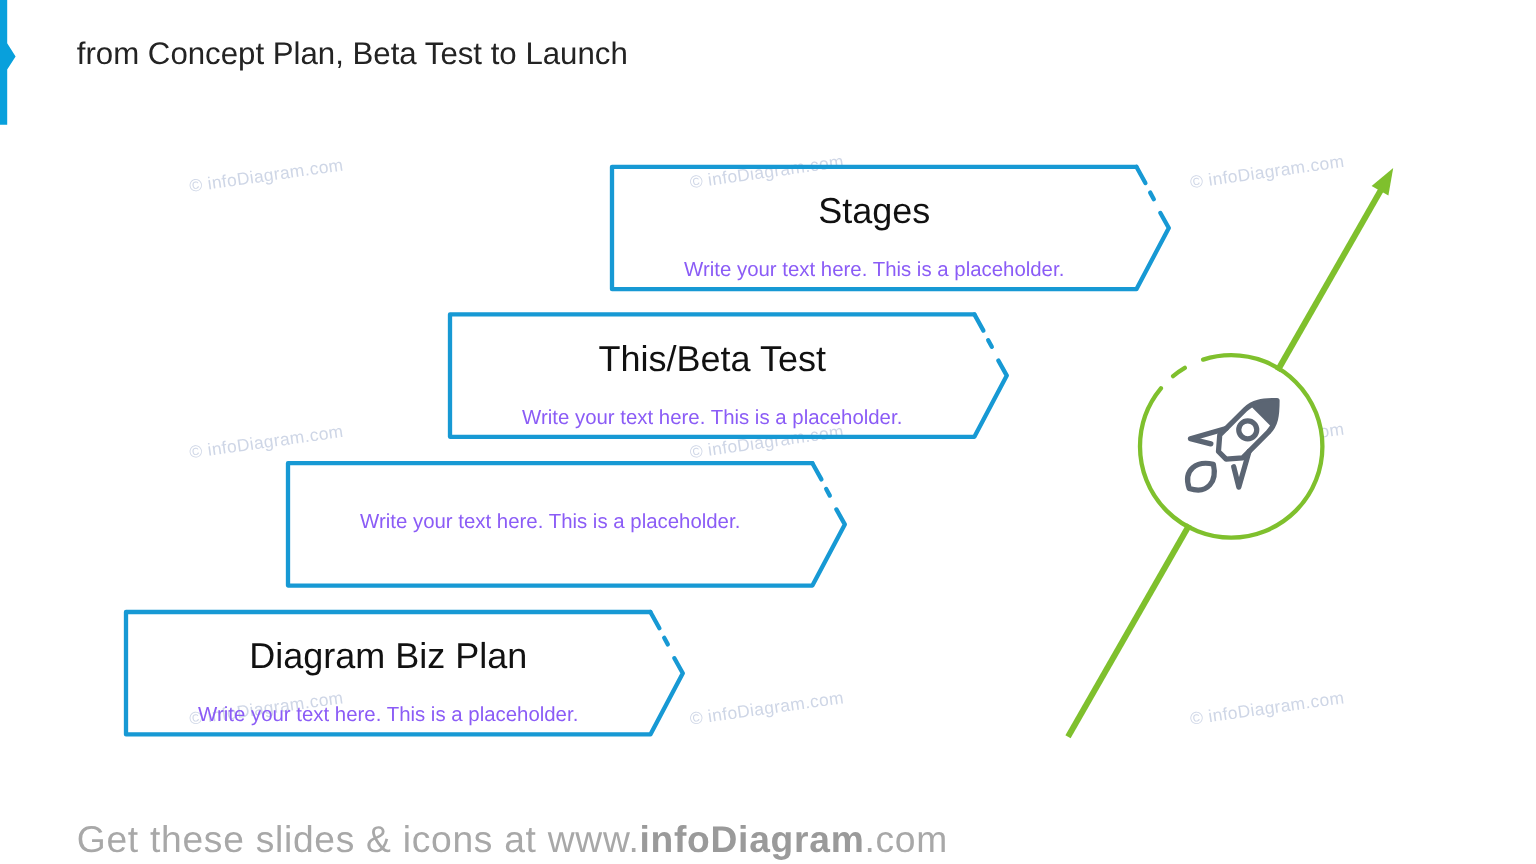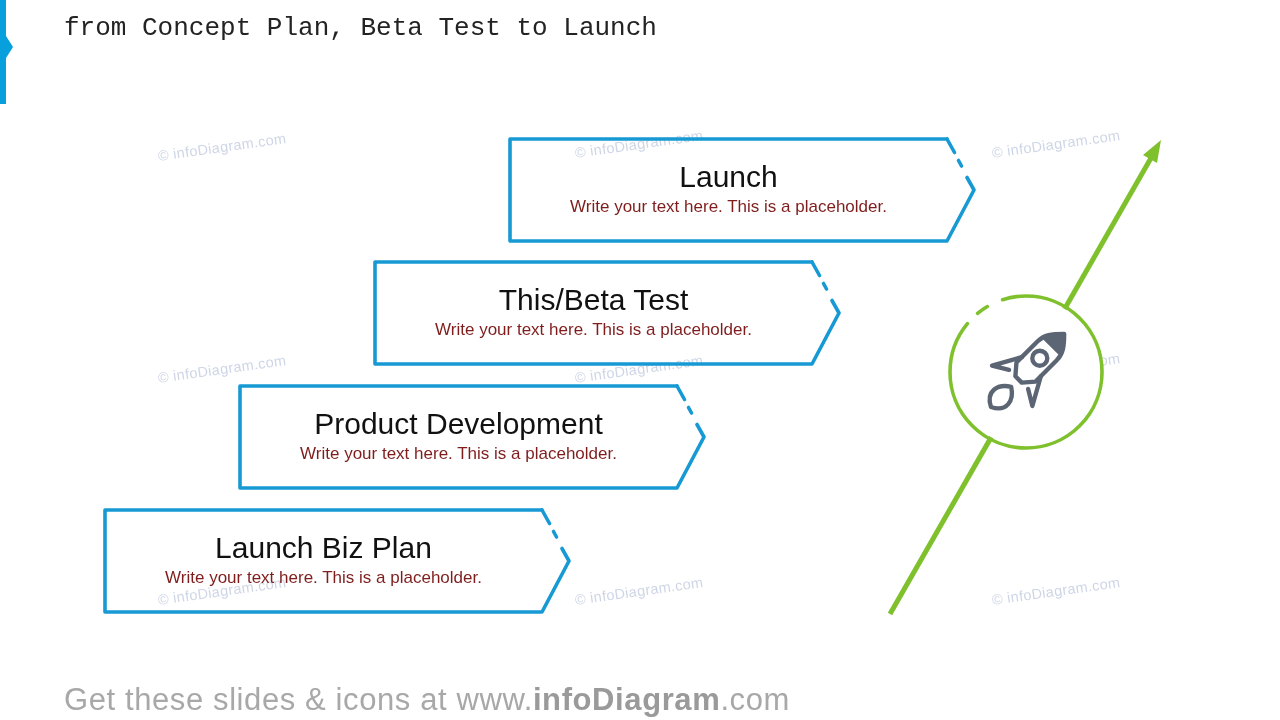--- a/index.html
+++ b/index.html
@@ -7,21 +7,21 @@
     width:1280px;height:720px;position:relative;overflow:hidden;
     background:#ffffff;font-family:"Liberation Sans", sans-serif;
   }
 
   
   #accent-bar{position:absolute;left:0;top:0;z-index:4;}
 
   
   #title-block{position:absolute;left:64px;top:12px;z-index:4;}
   #slide-title{font-size:36px;line-height:44px;color:#151515;letter-spacing:0.2px;}
-  #slide-subtitle{font-size:26px;line-height:32px;color:#232323;margin-top:0;font-family:Liberation Mono, monospace;}
+  #slide-subtitle{font-size:26px;line-height:32px;color:#232323;margin-top:16px;}
 
   
   .wm{
     position:absolute;z-index:1;font-size:14.5px;letter-spacing:0.3px;
     color:#c6cfe2;opacity:0.85;transform:rotate(-8deg);transform-origin:left center;
     white-space:nowrap;
   }
   .w1{left:158px;top:148px}.w2{left:575px;top:145px}.w3{left:992px;top:145px}
   .w4{left:158px;top:370px}.w5{left:575px;top:370px}.w6{left:992px;top:368px}
   .w7{left:158px;top:592px}.w8{left:575px;top:592px}.w9{left:992px;top:592px}
@@ -33,21 +33,21 @@
   .stage-b3{left:371px;top:258px}
   .stage-b4{left:506px;top:135px}
   .stage-shape{position:absolute;left:0;top:0;}
   .stage-shape path{stroke:#1799d4;stroke-width:3.6;fill:none;stroke-linejoin:round;stroke-linecap:round;}
   .stage-text{
     position:absolute;left:4px;top:4px;width:437px;height:102px;
     box-sizing:border-box;padding-top:19px;
     display:flex;flex-direction:column;align-items:center;text-align:center;
   }
   .stage-title{font-size:30px;line-height:37px;color:#111111;}
-  .stage-desc{font-size:17px;line-height:22px;color:#7f1d1d;margin-top:1px;}
+  .stage-desc{font-size:17px;line-height:22px;color:#8b5cf6;margin-top:19px;}
 
   
   #arrow-layer{position:absolute;left:0;top:0;z-index:3;pointer-events:none;}
   .green-stroke{stroke:#7fc02d;fill:none;}
   .rocket-stroke{stroke:#5b6573;fill:none;stroke-width:2.9;stroke-linejoin:round;stroke-linecap:round;}
 
   
   #footer{
     position:absolute;left:64px;top:682px;z-index:4;
     font-size:31px;color:#a8a8a8;letter-spacing:0.6px;white-space:nowrap;
@@ -75,33 +75,32 @@
 <span class="wm w8">© infoDiagram.com</span>
 <span class="wm w9">© infoDiagram.com</span>
 
 <div class="stage-box stage-b1">
   <svg class="stage-shape" width="472" height="110" viewBox="0 0 472 110">
     <path d="M461 42.5 L468 55 L441 106 L4 106 L4 4 L441 4"></path>
     <path d="M441 4 L448.5 17.5"></path>
     <path d="M452.5 25.5 L455.5 31"></path>
   </svg>
   <div class="stage-text">
-    <div class="stage-title">Launch Biz Plan</div>
+    <div class="stage-title">Diagram Biz Plan</div>
     <div class="stage-desc">Write your text here. This is a placeholder.</div>
   </div>
 </div>
 
 <div class="stage-box stage-b2">
   <svg class="stage-shape" width="472" height="110" viewBox="0 0 472 110">
     <path d="M461 42.5 L468 55 L441 106 L4 106 L4 4 L441 4"></path>
     <path d="M441 4 L448.5 17.5"></path>
     <path d="M452.5 25.5 L455.5 31"></path>
   </svg>
   <div class="stage-text">
-    <div class="stage-title">Product Development</div>
     <div class="stage-desc">Write your text here. This is a placeholder.</div>
   </div>
 </div>
 
 <div class="stage-box stage-b3">
   <svg class="stage-shape" width="472" height="110" viewBox="0 0 472 110">
     <path d="M461 42.5 L468 55 L441 106 L4 106 L4 4 L441 4"></path>
     <path d="M441 4 L448.5 17.5"></path>
     <path d="M452.5 25.5 L455.5 31"></path>
   </svg>
@@ -111,21 +110,21 @@
   </div>
 </div>
 
 <div class="stage-box stage-b4">
   <svg class="stage-shape" width="472" height="110" viewBox="0 0 472 110">
     <path d="M461 42.5 L468 55 L441 106 L4 106 L4 4 L441 4"></path>
     <path d="M441 4 L448.5 17.5"></path>
     <path d="M452.5 25.5 L455.5 31"></path>
   </svg>
   <div class="stage-text">
-    <div class="stage-title">Launch</div>
+    <div class="stage-title">Stages</div>
     <div class="stage-desc">Write your text here. This is a placeholder.</div>
   </div>
 </div>
 
 <svg id="arrow-layer" width="1280" height="720" viewBox="0 0 1280 720">
 
   <line class="green-stroke" x1="890" y1="614" x2="1151" y2="158" stroke-width="5"></line>
   <polygon points="1161,140 1157,163 1143,155" fill="#7fc02d"></polygon>
 
   <circle cx="1026" cy="372" r="74" fill="#ffffff"></circle>

